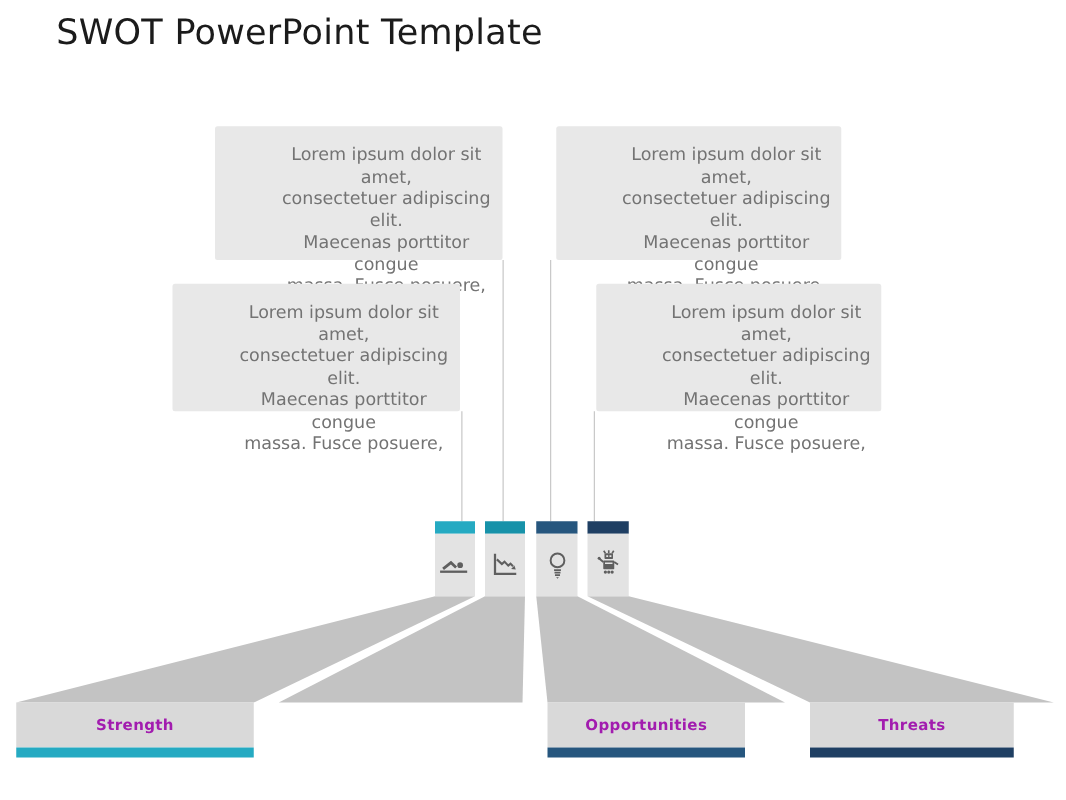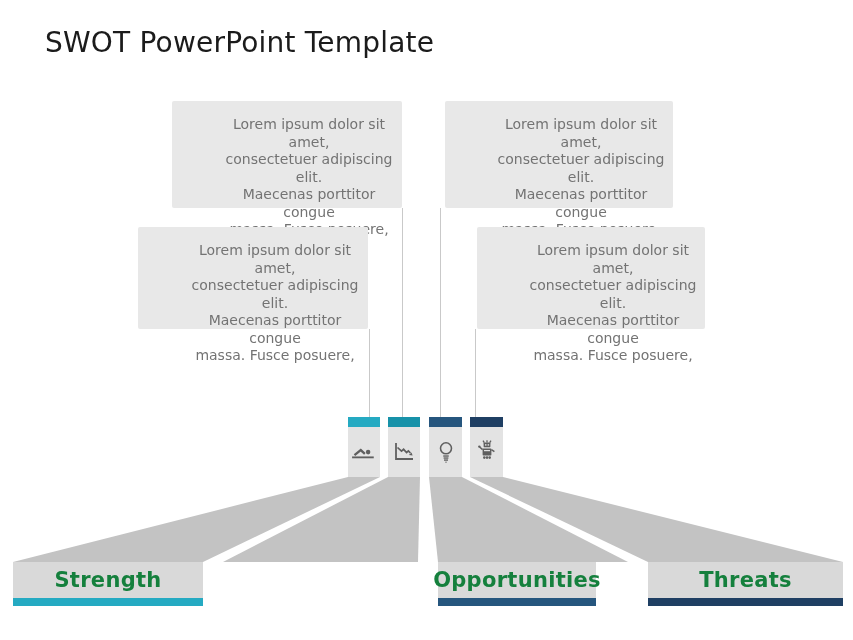--- a/index.html
+++ b/index.html
@@ -4,21 +4,21 @@
 <style>
   html,body{margin:0;padding:0;background:#ffffff;}
   .slide{
     position:relative;
     width:853px;height:640px;
     background:#ffffff;
     font-family:"DejaVu Sans","Liberation Sans",sans-serif;
     overflow:hidden;
   }
   .title{
-    position:absolute;left:45px;top:26px;
+    position:absolute;left:45px;top:9px;
     font-size:28px;color:#1b1b1b;letter-spacing:.2px;
   }
   
   .note-box{
     position:absolute;
     background:#e8e8e8;border-radius:2px;
     display:flex;flex-direction:column;
   }
   .note-text{
     flex:1;
@@ -56,27 +56,27 @@
     display:flex;align-items:center;justify-content:center;
   }
   .glyph{display:block;}
   
   .funnel-layer{position:absolute;left:0;top:0;width:853px;height:640px;}
   
   .label-bar{position:absolute;top:562px;display:flex;flex-direction:column;}
   .label-face{
     height:36px;background:#d9d9d9;
     display:flex;align-items:center;justify-content:center;
-    font-size:21px;font-weight:bold;color:#15803d;letter-spacing:.3px;
+    font-size:12px;font-weight:bold;color:#a21caf;letter-spacing:.3px;
   }
   .label-accent{height:8px;width:100%;}
   .lb1{left:13px;width:190px;}
   .lb2{left:223px;width:195px;}
   .lb3{left:438px;width:158px;}
-  .lb4{left:648px;width:195px;}
+  .lb4{left:648px;width:163px;}
 </style>
 </head>
 <body>
 
 <div class="slide">
 
   <div class="title">SWOT PowerPoint Template</div>
 
   <div class="note-box nb-tl">
     <div class="note-text">Lorem ipsum dolor sit amet,

